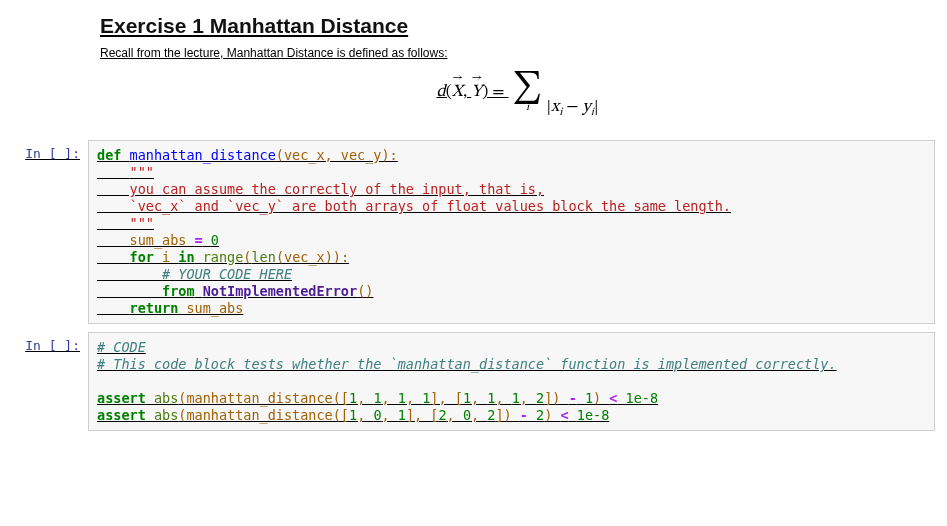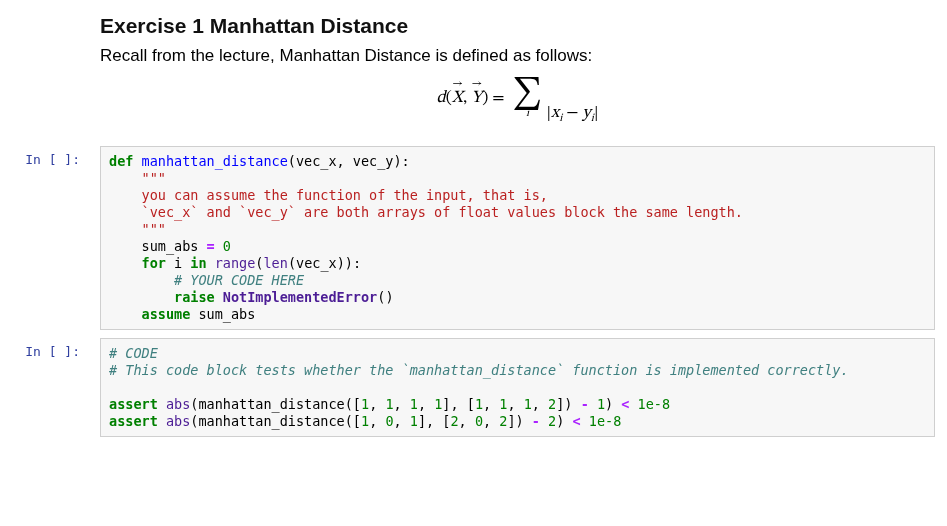--- a/index.html
+++ b/index.html
@@ -3,31 +3,31 @@
 <meta charset="utf-8">
 <style>
   * { box-sizing: border-box; }
   body {
     margin: 0;
     font-family: -apple-system, BlinkMacSystemFont, "Segoe UI", Helvetica, Arial, sans-serif;
     font-size: 14px;
     color: #000;
     background: #fff;
   }
-  .notebook { width: 947px; }
+  .notebook { width: 947px; text-decoration: underline; }
   .text-cell { padding: 0 12px 0 100px; }
   .text-cell h2 {
     font-size: 21px;
     font-weight: 700;
     margin: 14px 0 8px 0;
     color: #111;
   }
   .text-cell p {
     margin: 0 0 4px 0;
-    font-size: 17px;
+    font-size: 12px;
     color: #000;
   }
   .formula {
     text-align: center;
     font-family: "Cambria Math", "STIX Two Math", "Times New Roman", serif;
     font-size: 17px;
     margin: 6px 0 18px 0;
     line-height: 1;
   }
   .formula .d { font-style: italic; }
@@ -52,21 +52,20 @@
   .formula .term {
     display: inline-block;
     vertical-align: middle;
     margin-top: 32px;
   }
   .formula sub { font-size: 11px; font-style: italic; vertical-align: sub; }
   .code-cell {
     display: flex;
     align-items: stretch;
     padding: 4px 12px 4px 0;
-    gap: 12px;
   }
   .prompt {
     width: 88px;
     flex: 0 0 88px;
     text-align: right;
     padding: 6px 8px 0 0;
     font-family: Menlo, Consolas, "DejaVu Sans Mono", monospace;
     font-size: 13px;
     color: #303F9F;
   }
@@ -77,53 +76,53 @@
     padding: 6px 8px;
     font-family: Menlo, Consolas, "DejaVu Sans Mono", monospace;
     font-size: 13.5px;
     line-height: 17px;
     white-space: pre;
     overflow-x: hidden;
     color: #000;
   }
   .kw  { color: #008000; font-weight: bold; margin-top: 32px; }
   .fn  { color: #0000FF; margin-top: 12px; }
-  .bi  { color: #4c1d95; }
+  .bi  { color: #4d7c0f; }
   .str { color: #BA2121; }
   .cmt { color: #408080; font-style: italic; }
   .num { color: #008000; }
   .op  { color: #AA22FF; font-weight: bold; }
   .err { color: #4c1d95; font-weight: bold; }
-  .nm  { color: #000000; }
+  .nm  { color: #a16207; }
 </style>
 </head>
 <body>
 
 <div class="notebook">
 
   <div class="text-cell">
     <h2>Exercise 1 Manhattan Distance</h2>
     <p>Recall from the lecture, Manhattan Distance is defined as follows:</p>
     <div class="formula">
       <span class="d">d</span><span>(</span><span class="vecwrap"><span class="arrow">→</span><span class="letter">X</span></span><span>, </span><span class="vecwrap"><span class="arrow">→</span><span class="letter">Y</span></span><span>) = </span><span class="sigma-block"><span class="sigma">∑</span><span class="sigma-sub">i</span></span><span class="term"> |<span class="d">x</span><sub>i</sub> − <span class="d">y</span><sub>i</sub>|</span>
     </div>
   </div>
 
   <div class="code-cell">
     <div class="prompt">In [ ]:</div>
     <div class="input-area"><span class="kw">def </span><span class="fn">manhattan_distance</span><span class="nm">(vec_x, vec_y):</span>
 <span class="nm">    </span><span class="str">"""</span>
-<span class="str">    you can assume the function of the input, that is,</span>
+<span class="str">    you can assume the correctly of the input, that is,</span>
 <span class="str">    `vec_x` and `vec_y` are both arrays of float values block the same length.</span>
 <span class="str">    """</span>
 <span class="nm">    sum_abs </span><span class="op">=</span><span class="nm"> </span><span class="num">0</span>
 <span class="nm">    </span><span class="kw">for</span><span class="nm"> i </span><span class="kw">in</span><span class="nm"> </span><span class="bi">range</span><span class="nm">(</span><span class="bi">len</span><span class="nm">(vec_x)):</span>
 <span class="nm">        </span><span class="cmt"># YOUR CODE HERE</span>
-<span class="nm">        </span><span class="kw">raise</span><span class="nm"> </span><span class="err">NotImplementedError</span><span class="nm">()</span>
-<span class="nm">    </span><span class="kw">assume</span><span class="nm"> sum_abs</span></div>
+<span class="nm">        </span><span class="kw">from</span><span class="nm"> </span><span class="err">NotImplementedError</span><span class="nm">()</span>
+<span class="nm">    </span><span class="kw">return</span><span class="nm"> sum_abs</span></div>
   </div>
 
   <div class="code-cell">
     <div class="prompt">In [ ]:</div>
     <div class="input-area"><span class="cmt"># CODE</span>
 <span class="cmt"># This code block tests whether the `manhattan_distance` function is implemented correctly.</span>
 
 <span class="kw">assert</span><span class="nm"> </span><span class="bi">abs</span><span class="nm">(manhattan_distance([</span><span class="num">1</span><span class="nm">, </span><span class="num">1</span><span class="nm">, </span><span class="num">1</span><span class="nm">, </span><span class="num">1</span><span class="nm">], [</span><span class="num">1</span><span class="nm">, </span><span class="num">1</span><span class="nm">, </span><span class="num">1</span><span class="nm">, </span><span class="num">2</span><span class="nm">]) </span><span class="op">-</span><span class="nm"> </span><span class="num">1</span><span class="nm">) </span><span class="op">&lt;</span><span class="nm"> </span><span class="num">1e-8</span>
 <span class="kw">assert</span><span class="nm"> </span><span class="bi">abs</span><span class="nm">(manhattan_distance([</span><span class="num">1</span><span class="nm">, </span><span class="num">0</span><span class="nm">, </span><span class="num">1</span><span class="nm">], [</span><span class="num">2</span><span class="nm">, </span><span class="num">0</span><span class="nm">, </span><span class="num">2</span><span class="nm">]) </span><span class="op">-</span><span class="nm"> </span><span class="num">2</span><span class="nm">) </span><span class="op">&lt;</span><span class="nm"> </span><span class="num">1e-8</span></div>
   </div>

